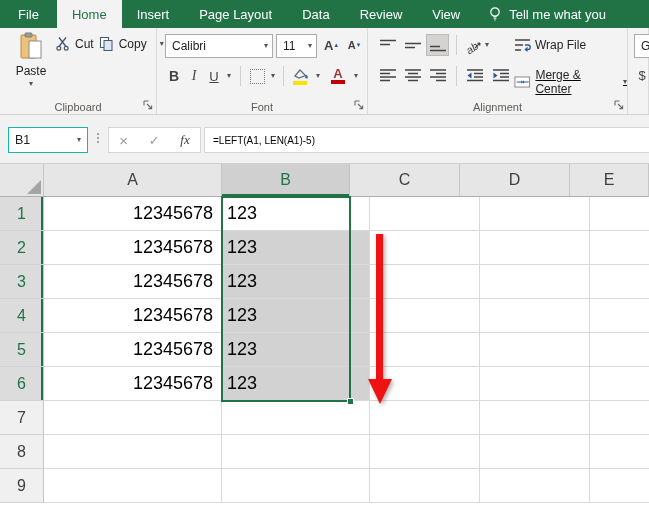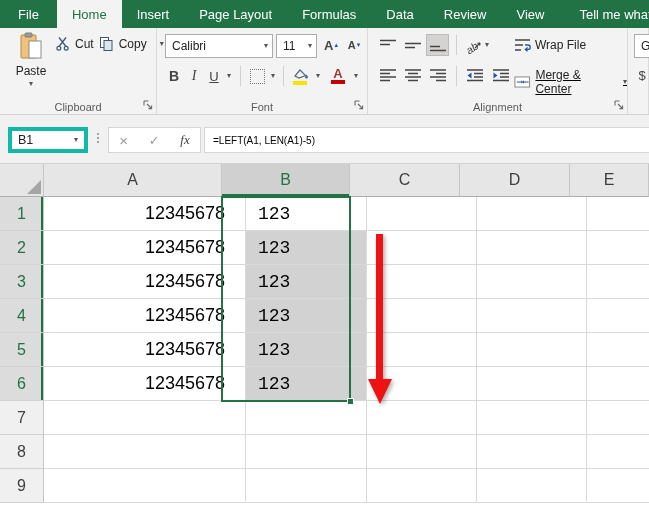--- a/index.html
+++ b/index.html
@@ -46,21 +46,21 @@
   .stack { display:flex; flex-direction:column; align-items:center; gap:1px; }
   .colorbar { width:14px; height:4px; }
   .alnbtn { position:absolute; width:23px; height:22px; display:flex; align-items:center; justify-content:center; }
   .alnbtn.active { background:#d5d3d1; border:1px solid #bdbbb9; }
   .iconlabel { position:absolute; display:flex; align-items:center; gap:4px; }
 
   
   .fbar { position:absolute; top:115px; left:0; width:649px; height:49px; background:#f1f1f1;
           border-bottom:1px solid #cfcfcf; }
   .namebox { position:absolute; left:8px; top:12px; width:80px; height:26px; background:#fff;
-             border:4px solid #14b8a6; display:flex; align-items:center; padding:0 6px; font-size:12.5px; color:#222; }
+             border:1px solid #14b8a6; display:flex; align-items:center; padding:0 6px; font-size:12.5px; color:#222; }
   .namebox .caret { margin-left:auto; }
   .vdots { position:absolute; left:97px; top:18px; display:flex; flex-direction:column; gap:2px; }
   .vdots i { width:2px; height:2px; background:#8a8a8a; border-radius:50%; }
   .fxbox { position:absolute; left:108px; top:12px; width:93px; height:26px; background:#fff;
            border:1px solid #d6d6d6; display:flex; align-items:center; justify-content:space-around; }
   .fcancel { color:#9a9a9a; font-size:15px; }
   .fenter { color:#9a9a9a; font-size:13px; font-family:"DejaVu Sans",sans-serif; }
   .fx { font-family:"Liberation Serif", serif; font-style:italic; font-size:13px; color:#444; }
   .finput { position:absolute; left:204px; top:12px; width:445px; height:26px; background:#fff;
             border:1px solid #d6d6d6; border-right:none; display:flex; align-items:center;
@@ -74,22 +74,22 @@
   .corner { position:relative; }
   .corner-tri { position:absolute; right:2px; bottom:2px; width:0; height:0; border-style:solid;
                 border-width:0 0 14px 14px; border-color:transparent transparent #a5a5a5 transparent; }
   .hcell.selh { background:#d0d0d0; color:#217346; box-shadow:inset 0 -2px 0 #217346; }
   .grow { display:flex; height:34px; }
   .rh { width:44px; background:#f0f0f0; border-right:1px solid #c6c6c6; border-bottom:1px solid #d2d2d2;
         display:flex; align-items:center; justify-content:center; font-size:16px; color:#3f3f3f; flex:none; }
   .rh.selh { background:#dcdcdc; color:#217346; box-shadow:inset -2px 0 0 #217346; }
   .cell { border-right:1px solid #d9d9d9; border-bottom:1px solid #d9d9d9; background:#fff;
           font-size:18px; color:#000; display:flex; align-items:center; flex:none; }
-  .wA { width:202px; justify-content:flex-end; padding-right:20px;text-align:right; }
-  .wB { width:121px; padding-left:12px;font-family:Liberation Mono, monospace; }
+  .wA { width:178px; justify-content:flex-end; padding-right:8px;text-align:right; }
+  .wB { width:148px; padding-left:5px; }
   .wC { width:110px; } .wD { width:110px; } .wE { width:79px; }
   .bfill { background:#d2d2d2; }
 
   .selbox { position:absolute; left:221px; top:32px; width:130px; height:206px;
             border:2px solid #217346; pointer-events:none; }
   .handle { position:absolute; right:-5px; bottom:-5px; width:7px; height:7px; background:#217346;
             border:1px solid #fff; pointer-events:auto; }
 
   
   .arrow { position:absolute; left:368px; top:234px; width:24px; height:170px;
@@ -103,21 +103,20 @@
 </head>
 <body>
 
 <div id="app">
 
   <div class="tabbar">
     <div class="tab tab-file">File</div>
     <div class="tab tab-active">Home</div>
     <div class="tab">Insert</div>
     <div class="tab">Page Layout</div>
-    <div class="tab">Formulas</div>
     <div class="tab">Data</div>
     <div class="tab">Review</div>
     <div class="tab">View</div>
     <div class="tellme">
       <svg width="14" height="16" viewBox="0 0 14 16">
         <circle cx="7" cy="6" r="4.2" fill="none" stroke="#fff" stroke-width="1.2"></circle>
         <path d="M5.6 10.5h2.8M5.6 12.2h2.8M6.3 14h1.4" stroke="#fff" stroke-width="1.2" fill="none"></path>
       </svg>
       <span>Tell me what you</span>
     </div>

